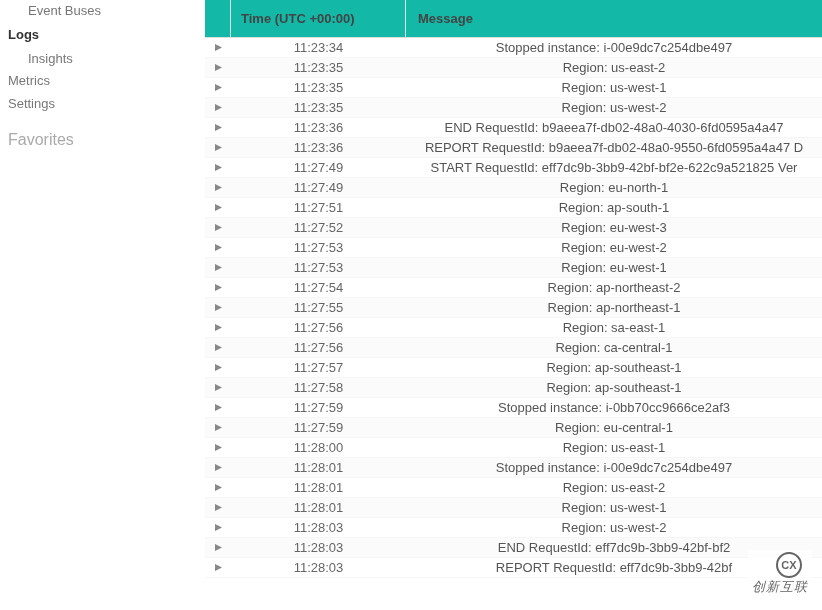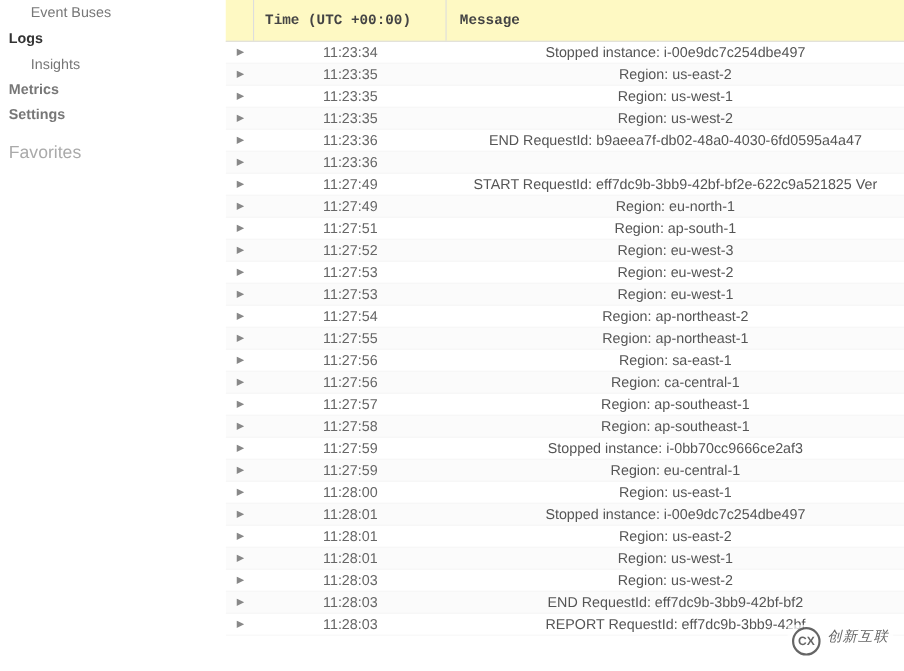--- a/index.html
+++ b/index.html
@@ -40,40 +40,38 @@
     }
     .sidebar-item.bold {
       font-weight: bold;
       color: #333;
       padding-top: 6px;
       padding-bottom: 6px;
       padding-left: 8px;
     }
     .sidebar-item.indented {
       padding-left: 8px;
-      font-weight: bold;
     }
     .favorites {
       font-size: 16px;
       font-weight: 500;
       color: #aaa;
       padding: 16px 0 0 8px;
     }
     .main {
       flex: 1;
       overflow: hidden;
       position: relative;
     }
     .table-header {
       display: flex;
-      background: #fef9c3;
+      background: #14b8a6;
       border-bottom: 1px solid #ddd;
       height: 38px;
       align-items: center;
-      font-family: Liberation Mono, monospace;
     }
     .col-expand {
       width: 26px;
       border-right: 1px solid #ddd;
       height: 100%;
     }
     .col-time {
       width: 175px;
       padding: 0 10px;
       font-weight: bold;
@@ -134,24 +132,25 @@
       padding: 0 0;
       color: #555;
       white-space: nowrap;
       overflow: hidden;
     }
     .watermark {
       position: absolute;
       bottom: 12px;
       right: 10px;
       display: flex;
-      align-items: flex-start;
+      align-items: flex-end;
       opacity: 0.9;
       background: rgba(255,255,255,0.8);
       padding: 2px 4px;
+      flex-direction: column;
     }
     .watermark-logo {
       width: 26px;
       height: 26px;
       border: 2px solid #555;
       border-radius: 50%;
       display: flex;
       align-items: center;
       justify-content: center;
       margin-right: 6px;
@@ -235,20 +234,21 @@
           <div class="time-cell">11:23:36</div>
           <div class="message-cell">END RequestId: b9aeea7f-db02-48a0-4030-6fd0595a4a47</div>
         </div>
         <div class="log-row">
           <div class="expand-cell">
             <svg viewBox="0 0 8 8">
               <polygon points="0,0 8,4 0,8" fill="#888"></polygon>
             </svg>
           </div>
           <div class="time-cell">11:23:36</div>
+          <div class="message-cell">REPORT RequestId: b9aeea7f-db02-48a0-9550-6fd0595a4a47 D</div>
         </div>
         <div class="log-row">
           <div class="expand-cell">
             <svg viewBox="0 0 8 8">
               <polygon points="0,0 8,4 0,8" fill="#888"></polygon>
             </svg>
           </div>
           <div class="time-cell">11:27:49</div>
           <div class="message-cell">START RequestId: eff7dc9b-3bb9-42bf-bf2e-622c9a521825 Ver</div>
         </div>

